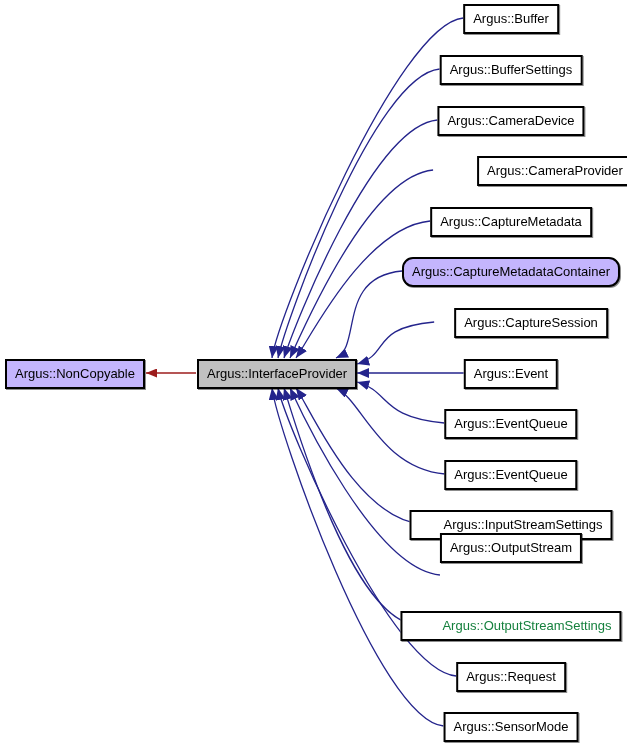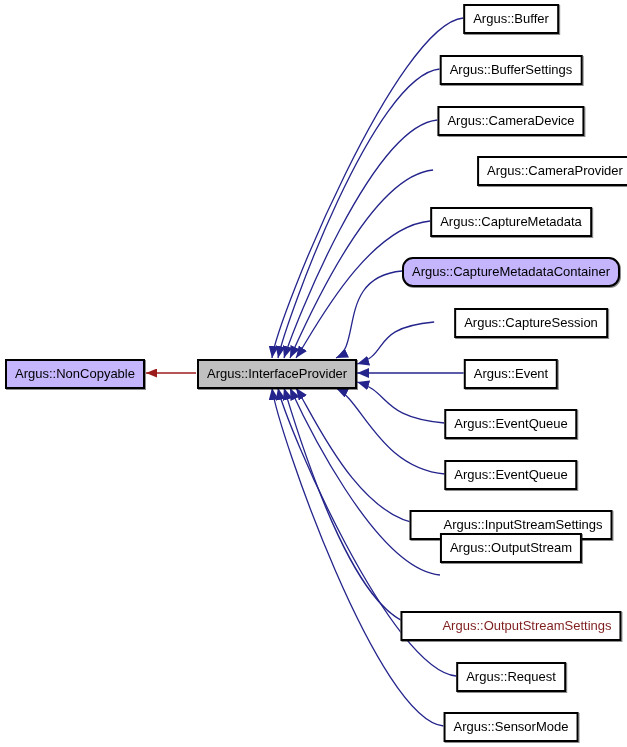--- a/index.html
+++ b/index.html
@@ -88,17 +88,17 @@
   <div class="node derived" style="top: 106px; background: rgb(255, 255, 255); border-color: rgb(0, 0, 0); color: rgb(0, 0, 0);">Argus::CameraDevice</div>
   <div class="node derived" style="top: 156px; background: rgb(255, 255, 255); border-color: rgb(0, 0, 0); color: rgb(0, 0, 0); margin-left: 44px;">Argus::CameraProvider</div>
   <div class="node derived" style="top: 207px; background: rgb(255, 255, 255); border-color: rgb(0, 0, 0); color: rgb(0, 0, 0);">Argus::CaptureMetadata</div>
   <div class="node derived" style="top: 257px; background: #c4b5fd; border-color: rgb(0, 0, 0); color: rgb(0, 0, 0); border-radius: 11px;">Argus::CaptureMetadataContainer</div>
   <div class="node derived" style="top: 308px; background: rgb(255, 255, 255); border-color: rgb(0, 0, 0); color: rgb(0, 0, 0); margin-left: 20px;">Argus::CaptureSession</div>
   <div class="node derived" style="top: 359px; background: rgb(255, 255, 255); border-color: rgb(0, 0, 0); color: rgb(0, 0, 0);">Argus::Event</div>
   <div class="node derived" style="top: 409px; background: rgb(255, 255, 255); border-color: rgb(0, 0, 0); color: rgb(0, 0, 0);">Argus::EventQueue</div>
   <div class="node derived" style="top: 460px; background: rgb(255, 255, 255); border-color: rgb(0, 0, 0); color: rgb(0, 0, 0);">Argus::EventQueue</div>
   <div class="node derived" style="top: 510px; background: rgb(255, 255, 255); border-color: rgb(0, 0, 0); color: rgb(0, 0, 0); padding-left: 32px;">Argus::InputStreamSettings</div>
   <div class="node derived" style="top: 533px; background: rgb(255, 255, 255); border-color: rgb(0, 0, 0); color: rgb(0, 0, 0);">Argus::OutputStream</div>
-  <div class="node derived" style="top: 611px; background: rgb(255, 255, 255); border-color: rgb(0, 0, 0); color: #7f1d1d; padding-left: 40px;">Argus::OutputStreamSettings</div>
+  <div class="node derived" style="top: 611px; background: rgb(255, 255, 255); border-color: rgb(0, 0, 0); color: #15803d; padding-left: 40px;">Argus::OutputStreamSettings</div>
   <div class="node derived" style="top: 662px; background: rgb(255, 255, 255); border-color: rgb(0, 0, 0); color: rgb(0, 0, 0);">Argus::Request</div>
   <div class="node derived" style="top: 712px; background: rgb(255, 255, 255); border-color: rgb(0, 0, 0); color: rgb(0, 0, 0);">Argus::SensorMode</div>
 
 </div>
 
 </body></html>

